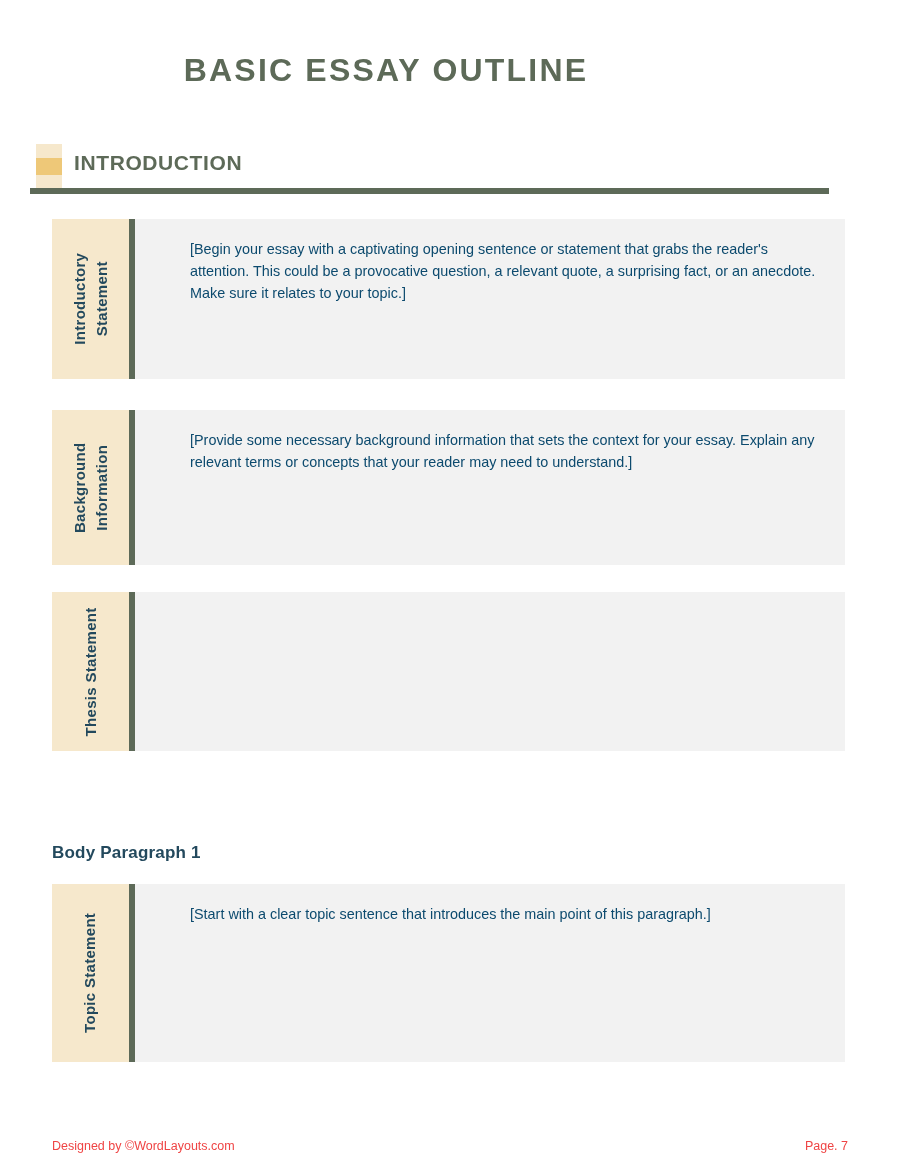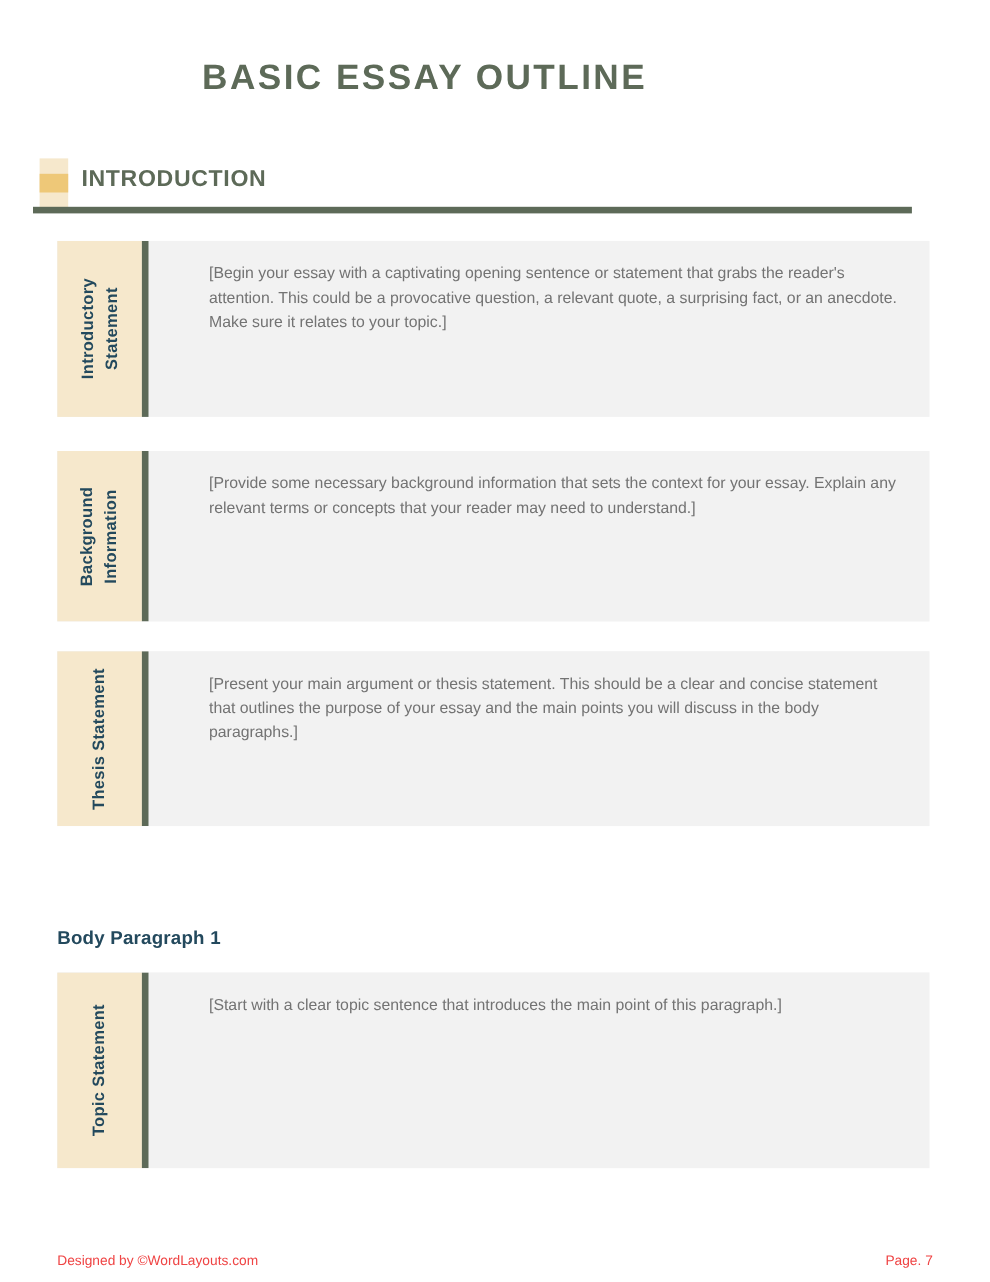--- a/index.html
+++ b/index.html
@@ -115,21 +115,21 @@
     background: #5d6a58;
   }
   .row-body {
     position: absolute;
     left: 83px;
     right: 0;
     top: 0;
     padding: 20px 22px 18px 55px;
     font-size: 14.4px;
     line-height: 1.52;
-    color: #737373;
+    color: #0c4a6e;
   }
 
   
   .sub-heading {
     position: absolute;
     left: 52px;
     font-size: 17px;
     font-weight: bold;
     letter-spacing: 0.2px;
     color: #23495d;
@@ -175,21 +175,20 @@
     </div>
     <div class="row-divider"></div>
     <div class="row-body">[Provide some necessary background information that sets the context for your essay. Explain any relevant terms or concepts that your reader may need to understand.]</div>
   </div>
 
   <div class="row" style="top:592px; height:159px;">
     <div class="row-label">
       <span class="row-label-text">Thesis Statement</span>
     </div>
     <div class="row-divider"></div>
-    <div class="row-body">[Present your main argument or thesis statement. This should be a clear and concise statement that outlines the purpose of your essay and the main points you will discuss in the body paragraphs.]</div>
   </div>
 
 
   <div class="sub-heading" style="top:843px;">Body Paragraph 1</div>
 
   <div class="row" style="top:884px; height:178px;">
     <div class="row-label">
       <span class="row-label-text">Topic Statement</span>
     </div>
     <div class="row-divider"></div>

